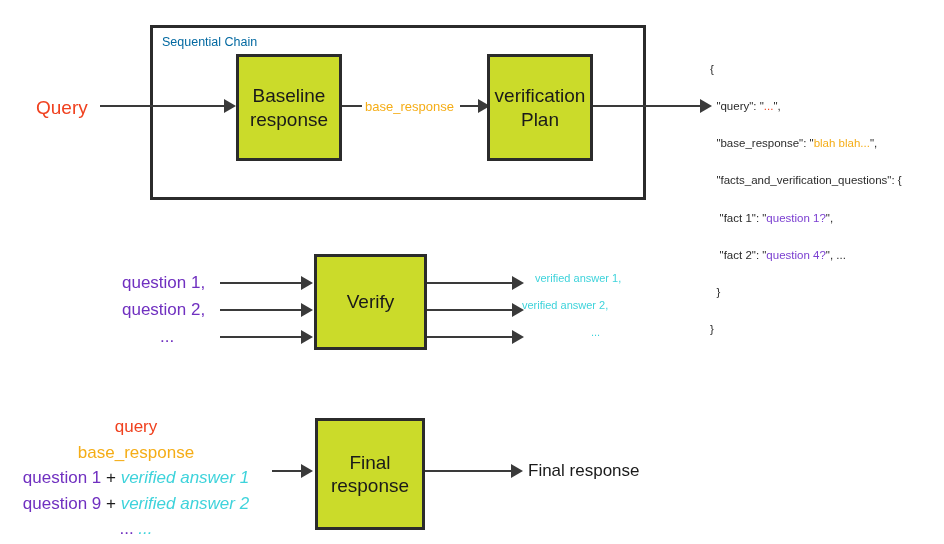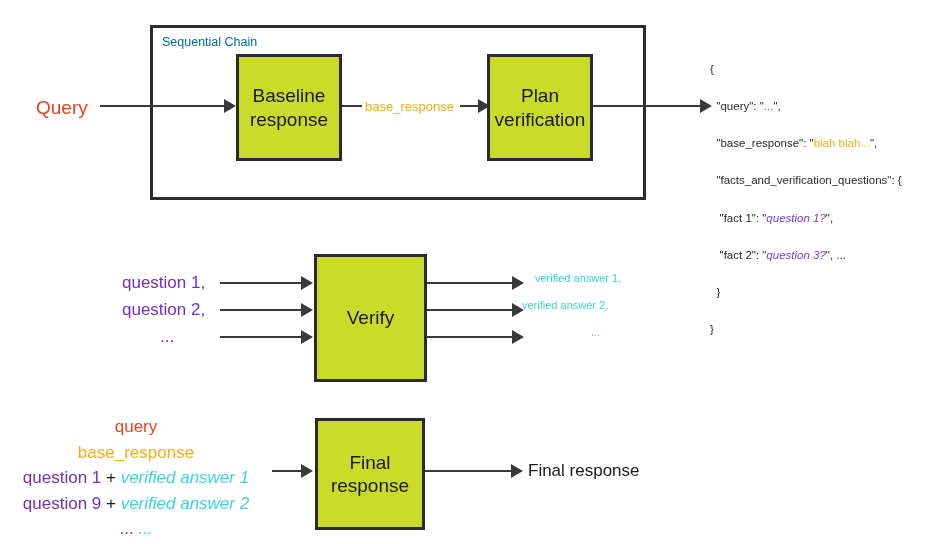--- a/index.html
+++ b/index.html
@@ -94,21 +94,21 @@
   .json-block {
     position: absolute;
     font-size: 11.5px;
     line-height: 1.62;
     color: #2b2b2b;
     white-space: pre;
   }
   .json-block .j-key   { color: #2b2b2b; }
   .json-block .j-red   { color: #f0411f; }
   .json-block .j-amber { color: #f5ad16; }
-  .json-block .j-purple{ color: #7b3fd1; font-style: italic; }
+  .json-block .j-purple{ color: #7b3fd1; }
 
   
   .compose-block {
     position: absolute;
     text-align: center;
     line-height: 1.5;
   }
   .compose-line { white-space: nowrap; }
   .c-red    { color: #f0411f; font-size: 17px; }
   .c-amber  { color: #f5ad16; font-size: 17px; }
@@ -137,53 +137,53 @@
     </span>
   </div>
 
   <div class="line-h" style="left:342px; top:105px; width:20px;"></div>
   <div class="lbl lbl-baseresp" style="left:365px; top:99px;">base_response</div>
   <div class="line-h" style="left:460px; top:105px; width:22px;"></div>
   <div class="arrow-head" style="left:478px; top:99px;"></div>
 
   <div class="proc-box" style="left:487px; top:54px; width:106px; height:107px; font-size:19px;">
     <span>
+      <span class="proc-label">verification</span>
       <span class="proc-label">Plan</span>
-      <span class="proc-label">verification</span>
     </span>
   </div>
 
   <div class="line-h" style="left:593px; top:105px; width:112px;"></div>
   <div class="arrow-head" style="left:700px; top:99px;"></div>
 
   <div class="json-block" style="left:710px; top:41px;">
 <div><span class="j-key">{</span></div>
 <div>&nbsp; <span class="j-key">"query": "</span><span class="j-red">...</span><span class="j-key">",</span></div>
 <div>&nbsp; <span class="j-key">"base_response": "</span><span class="j-amber">blah blah...</span><span class="j-key">",</span></div>
 <div>&nbsp; <span class="j-key">"facts_and_verification_questions": {</span></div>
 <div>&nbsp;&nbsp; <span class="j-key">"fact 1": "</span><span class="j-purple">question 1?</span><span class="j-key">",</span></div>
-<div>&nbsp;&nbsp; <span class="j-key">"fact 2": "</span><span class="j-purple">question 3?</span><span class="j-key">", ...</span></div>
+<div>&nbsp;&nbsp; <span class="j-key">"fact 2": "</span><span class="j-purple">question 4?</span><span class="j-key">", ...</span></div>
 <div>&nbsp; <span class="j-key">}</span></div>
 <div><span class="j-key">}</span></div>
   </div>
 
   <div class="lbl lbl-question" style="left:122px; top:272px;">question 1,</div>
   <div class="lbl lbl-question" style="left:122px; top:299px;">question 2,</div>
   <div class="lbl lbl-question" style="left:160px; top:326px;">...</div>
 
   <div class="line-h" style="left:220px; top:282px; width:84px;"></div>
   <div class="arrow-head" style="left:301px; top:276px;"></div>
 
   <div class="line-h" style="left:220px; top:309px; width:84px;"></div>
   <div class="arrow-head" style="left:301px; top:303px;"></div>
 
   <div class="line-h" style="left:220px; top:336px; width:84px;"></div>
   <div class="arrow-head" style="left:301px; top:330px;"></div>
 
-  <div class="proc-box" style="left:314px; top:254px; width:113px; height:128px; font-size:19px;">
+  <div class="proc-box" style="left:314px; top:254px; width:113px; height:96px; font-size:19px;">
     <span class="proc-label">Verify</span>
   </div>
 
   <div class="line-h" style="left:427px; top:282px; width:88px;"></div>
   <div class="arrow-head" style="left:512px; top:276px;"></div>
 
   <div class="line-h" style="left:427px; top:309px; width:88px;"></div>
   <div class="arrow-head" style="left:512px; top:303px;"></div>
 
   <div class="line-h" style="left:427px; top:336px; width:88px;"></div>

